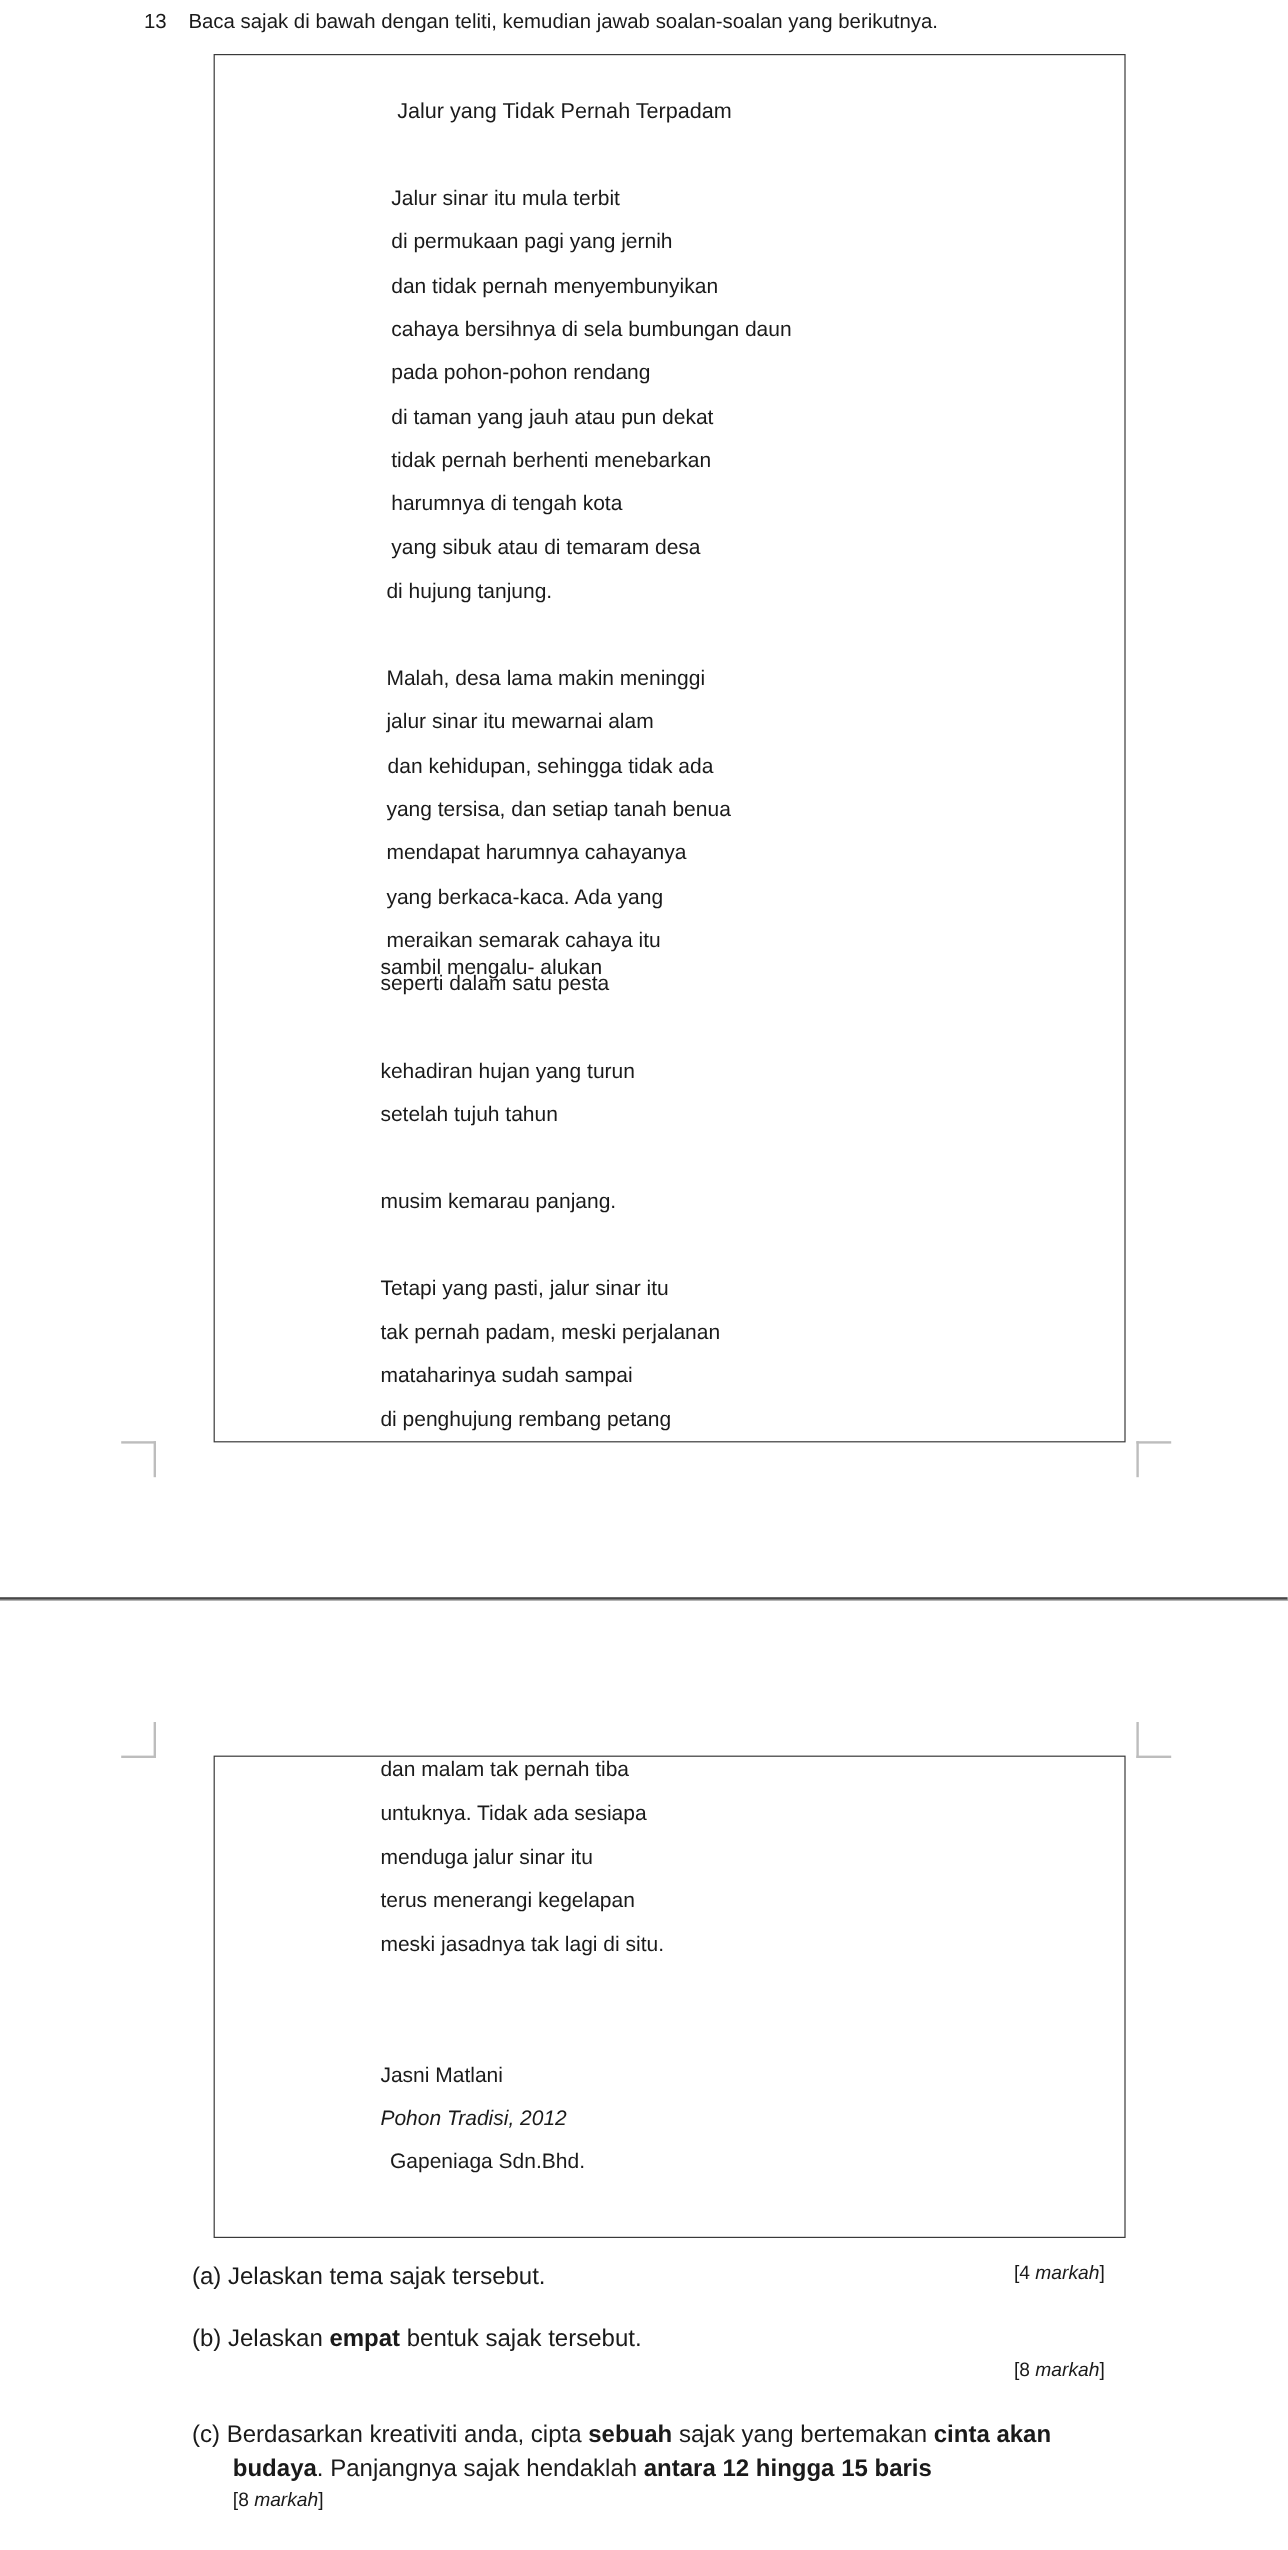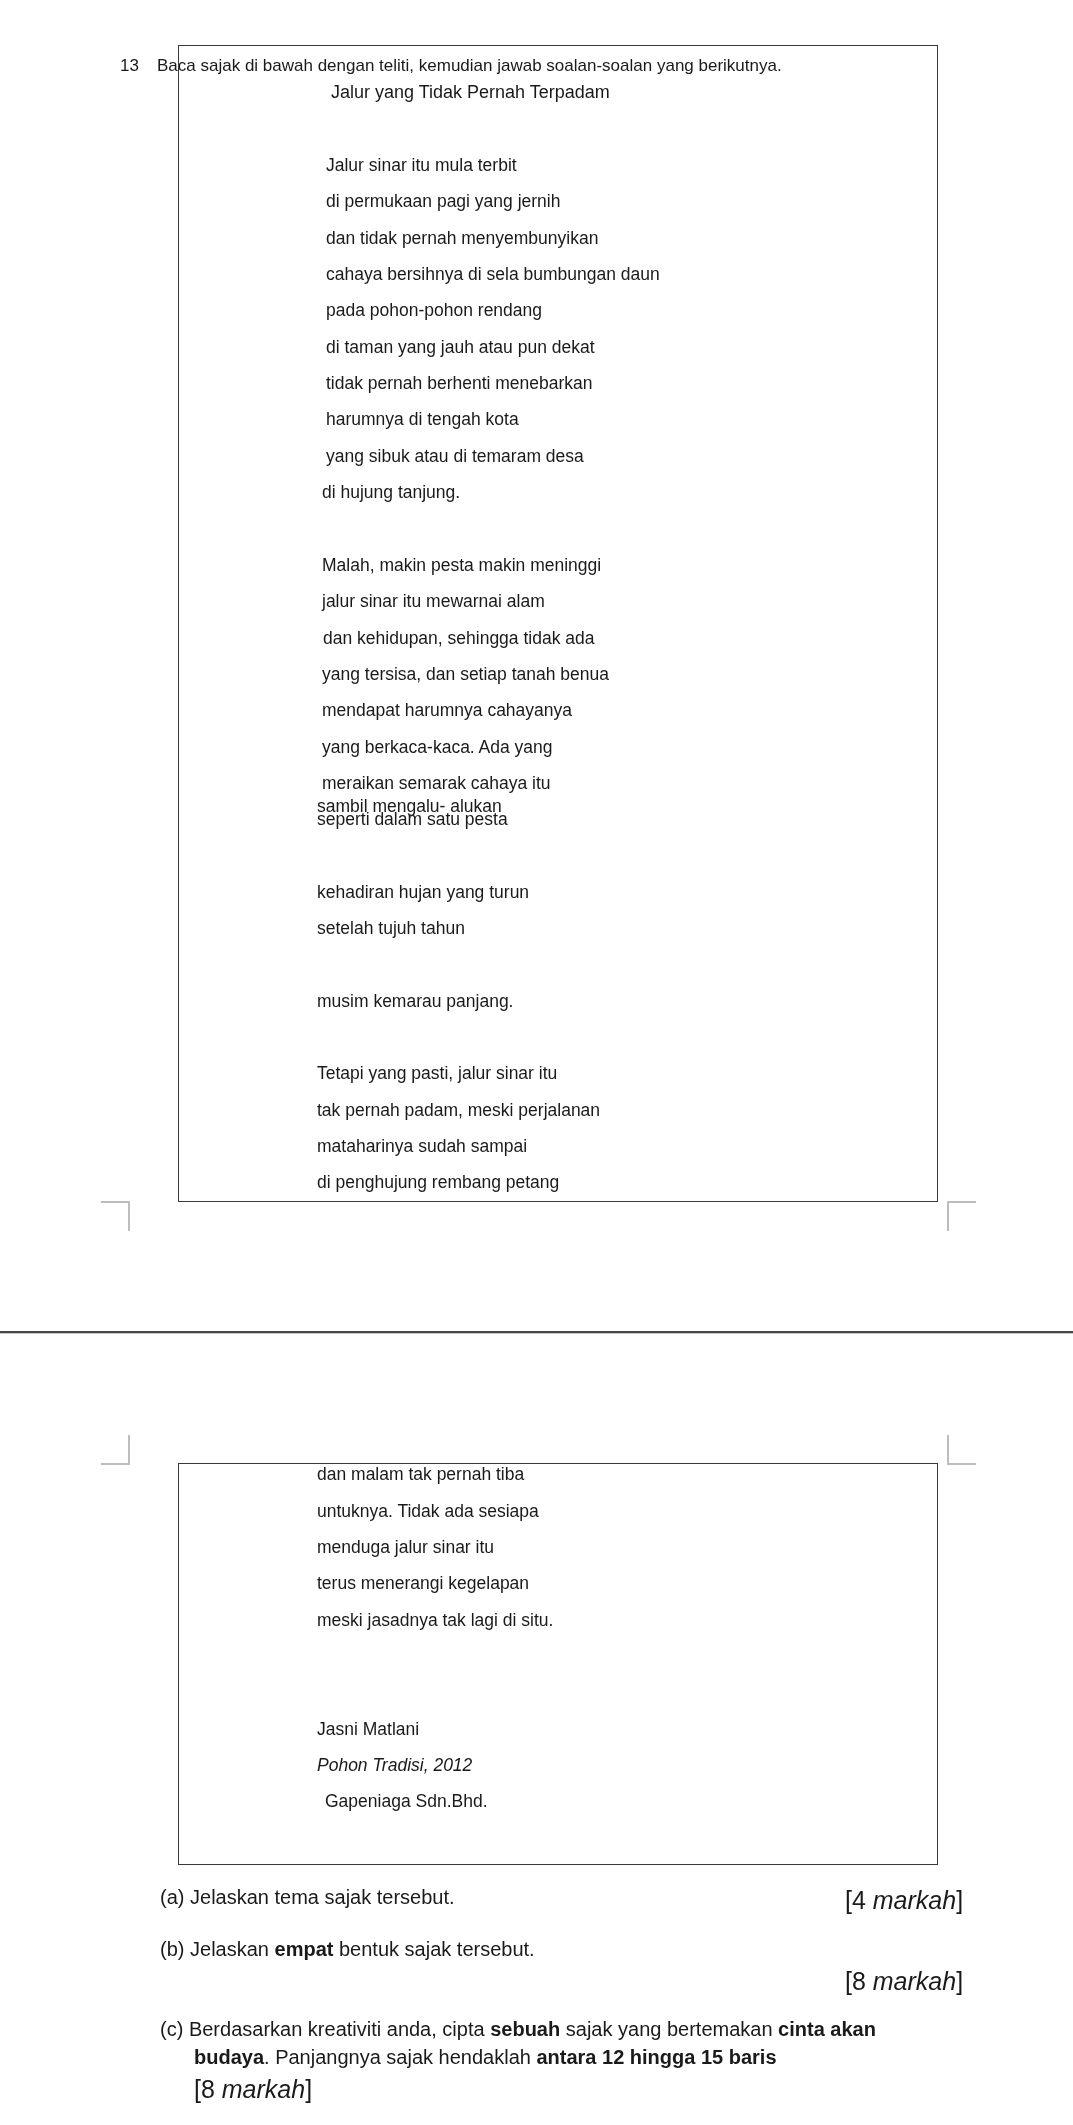--- a/index.html
+++ b/index.html
@@ -1,34 +1,34 @@
 <!DOCTYPE html>
 <html><head>
 <meta charset="utf-8">
 <style>
   html, body { margin:0; padding:0; background:#ffffff; }
   body { width:1073px; height:2125px; position:relative; overflow:hidden;
          font-family:"Liberation Sans", sans-serif; color:#1a1a1a; }
   .abs { position:absolute; white-space:nowrap; }
   .q-header { top:8px; left:120px; font-size:17px; }
-  .q-num { display:inline-block; width:37px;margin-top:48px; }
+  .q-num { display:inline-block; width:37px; }
   .box { position:absolute; border:1.5px solid #3a3a3a; box-sizing:border-box; }
   .box1 { left:178px; top:45px; width:760px; height:1157px; }
   .box2 { left:178px; top:1463px; width:760px; height:402px; }
   .title { font-size:18px; }
   .line { font-size:17.5px; }
   .corner { position:absolute; width:27px; height:28px; border-color:#bdbdbd; border-style:solid; border-width:0; }
   .c-tl-bottom { left:101px; top:1201px; border-top-width:2px; border-right-width:2px; }
   .c-tr-bottom { left:947px; top:1201px; border-top-width:2px; border-left-width:2px; }
   .c-tl-top { left:101px; top:1435px; border-bottom-width:2px; border-right-width:2px; }
   .c-tr-top { left:947px; top:1435px; border-bottom-width:2px; border-left-width:2px; }
   .page-sep { position:absolute; left:0; top:1331px; width:1073px; height:2px; background:#474747; border-bottom:1px solid #c8c8c8; }
   .qa { font-size:20px; }
   .qa b { font-weight:bold; }
-  .marks { font-size:25px; }
+  .marks { font-size:16px; }
   .marks i, .qa i { font-style:italic; }
   .italic { font-style:italic; }
 </style>
 </head>
 <body>
 
 <div class="abs q-header">
   <span class="q-num">13</span><span>Baca sajak di bawah dengan teliti, kemudian jawab soalan-soalan yang berikutnya.</span>
 </div>
 
@@ -40,21 +40,21 @@
 <div class="abs line" style="left:326px; top:191px;">di permukaan pagi yang jernih</div>
 <div class="abs line" style="left:326px; top:228px;">dan tidak pernah menyembunyikan</div>
 <div class="abs line" style="left:326px; top:264px;">cahaya bersihnya di sela bumbungan daun</div>
 <div class="abs line" style="left:326px; top:300px;">pada pohon-pohon rendang</div>
 <div class="abs line" style="left:326px; top:337px;">di taman yang jauh atau pun dekat</div>
 <div class="abs line" style="left:326px; top:373px;">tidak pernah berhenti menebarkan</div>
 <div class="abs line" style="left:326px; top:409px;">harumnya di tengah kota</div>
 <div class="abs line" style="left:326px; top:446px;">yang sibuk atau di temaram desa</div>
 <div class="abs line" style="left:322px; top:482px;">di hujung tanjung.</div>
 
-<div class="abs line" style="left:322px; top:555px;">Malah, makin pesta makin meninggi</div>
+<div class="abs line" style="left:322px; top:555px;">Malah, desa lama makin meninggi</div>
 <div class="abs line" style="left:322px; top:591px;">jalur sinar itu mewarnai alam</div>
 <div class="abs line" style="left:323px; top:628px;">dan kehidupan, sehingga tidak ada</div>
 <div class="abs line" style="left:322px; top:664px;">yang tersisa, dan setiap tanah benua</div>
 <div class="abs line" style="left:322px; top:700px;">mendapat harumnya cahayanya</div>
 <div class="abs line" style="left:322px; top:737px;">yang berkaca-kaca. Ada yang</div>
 <div class="abs line" style="left:322px; top:773px;">meraikan semarak cahaya itu</div>
 <div class="abs line" style="left:317px; top:809px;">seperti dalam satu pesta</div>
 <div class="abs line" style="left:317px; top:796px;">sambil mengalu- alukan</div>
 <div class="abs line" style="left:317px; top:882px;">kehadiran hujan yang turun</div>
 <div class="abs line" style="left:317px; top:918px;">setelah tujuh tahun</div>

